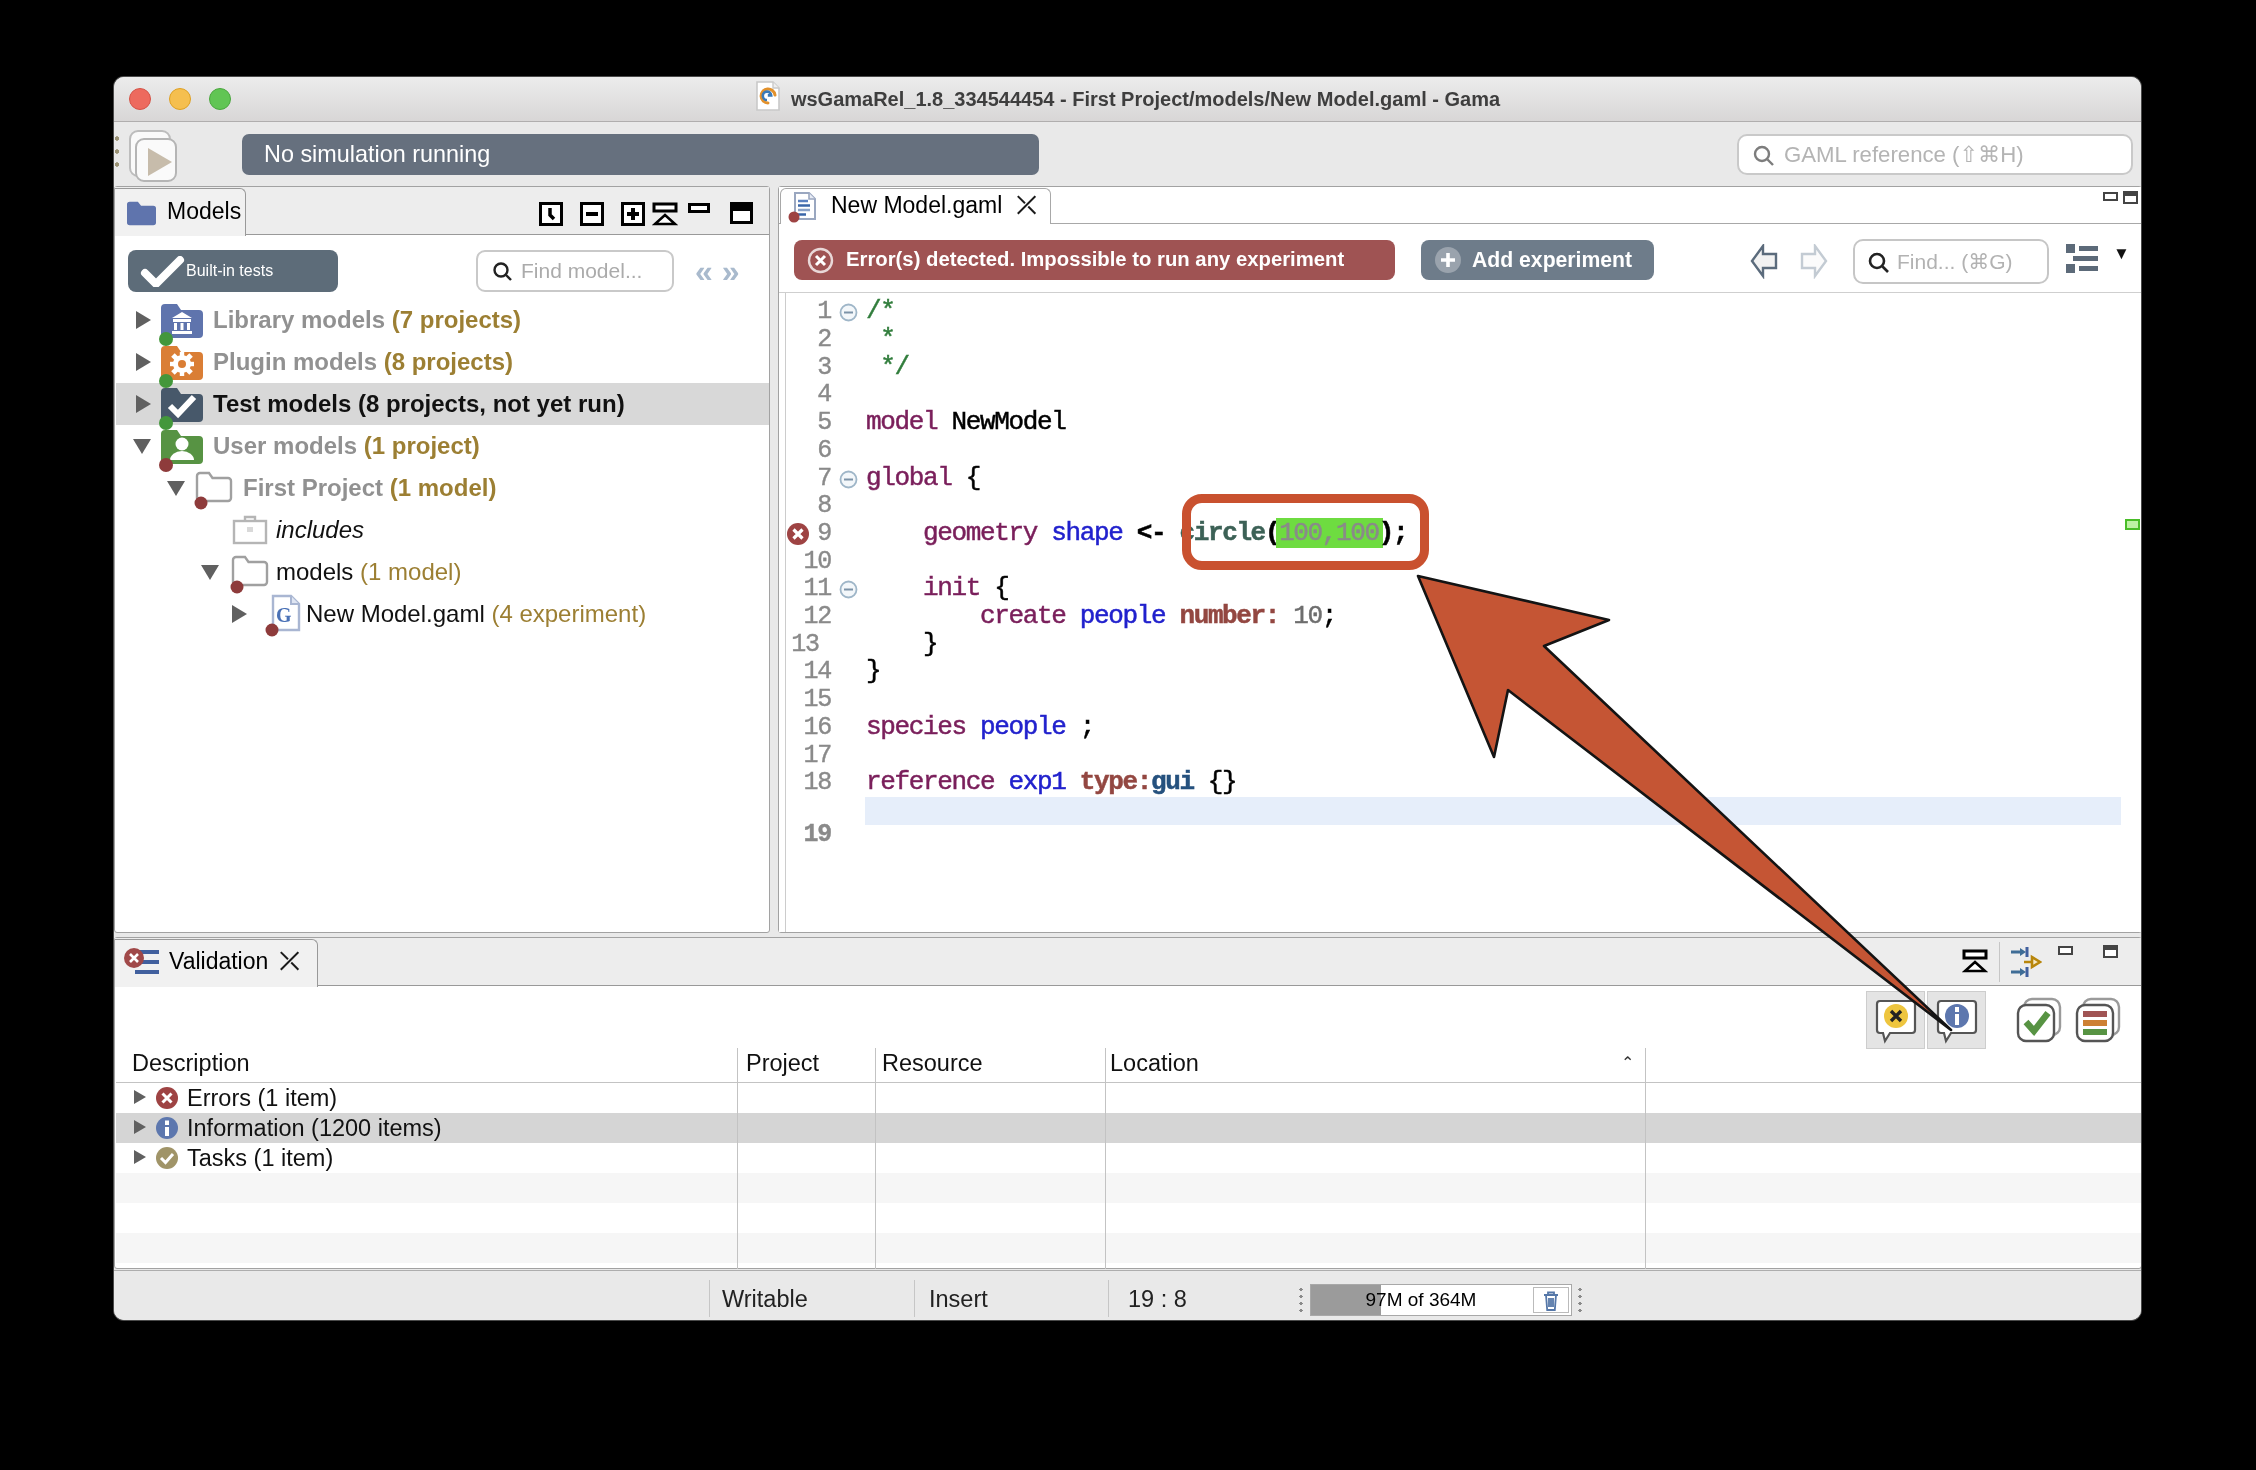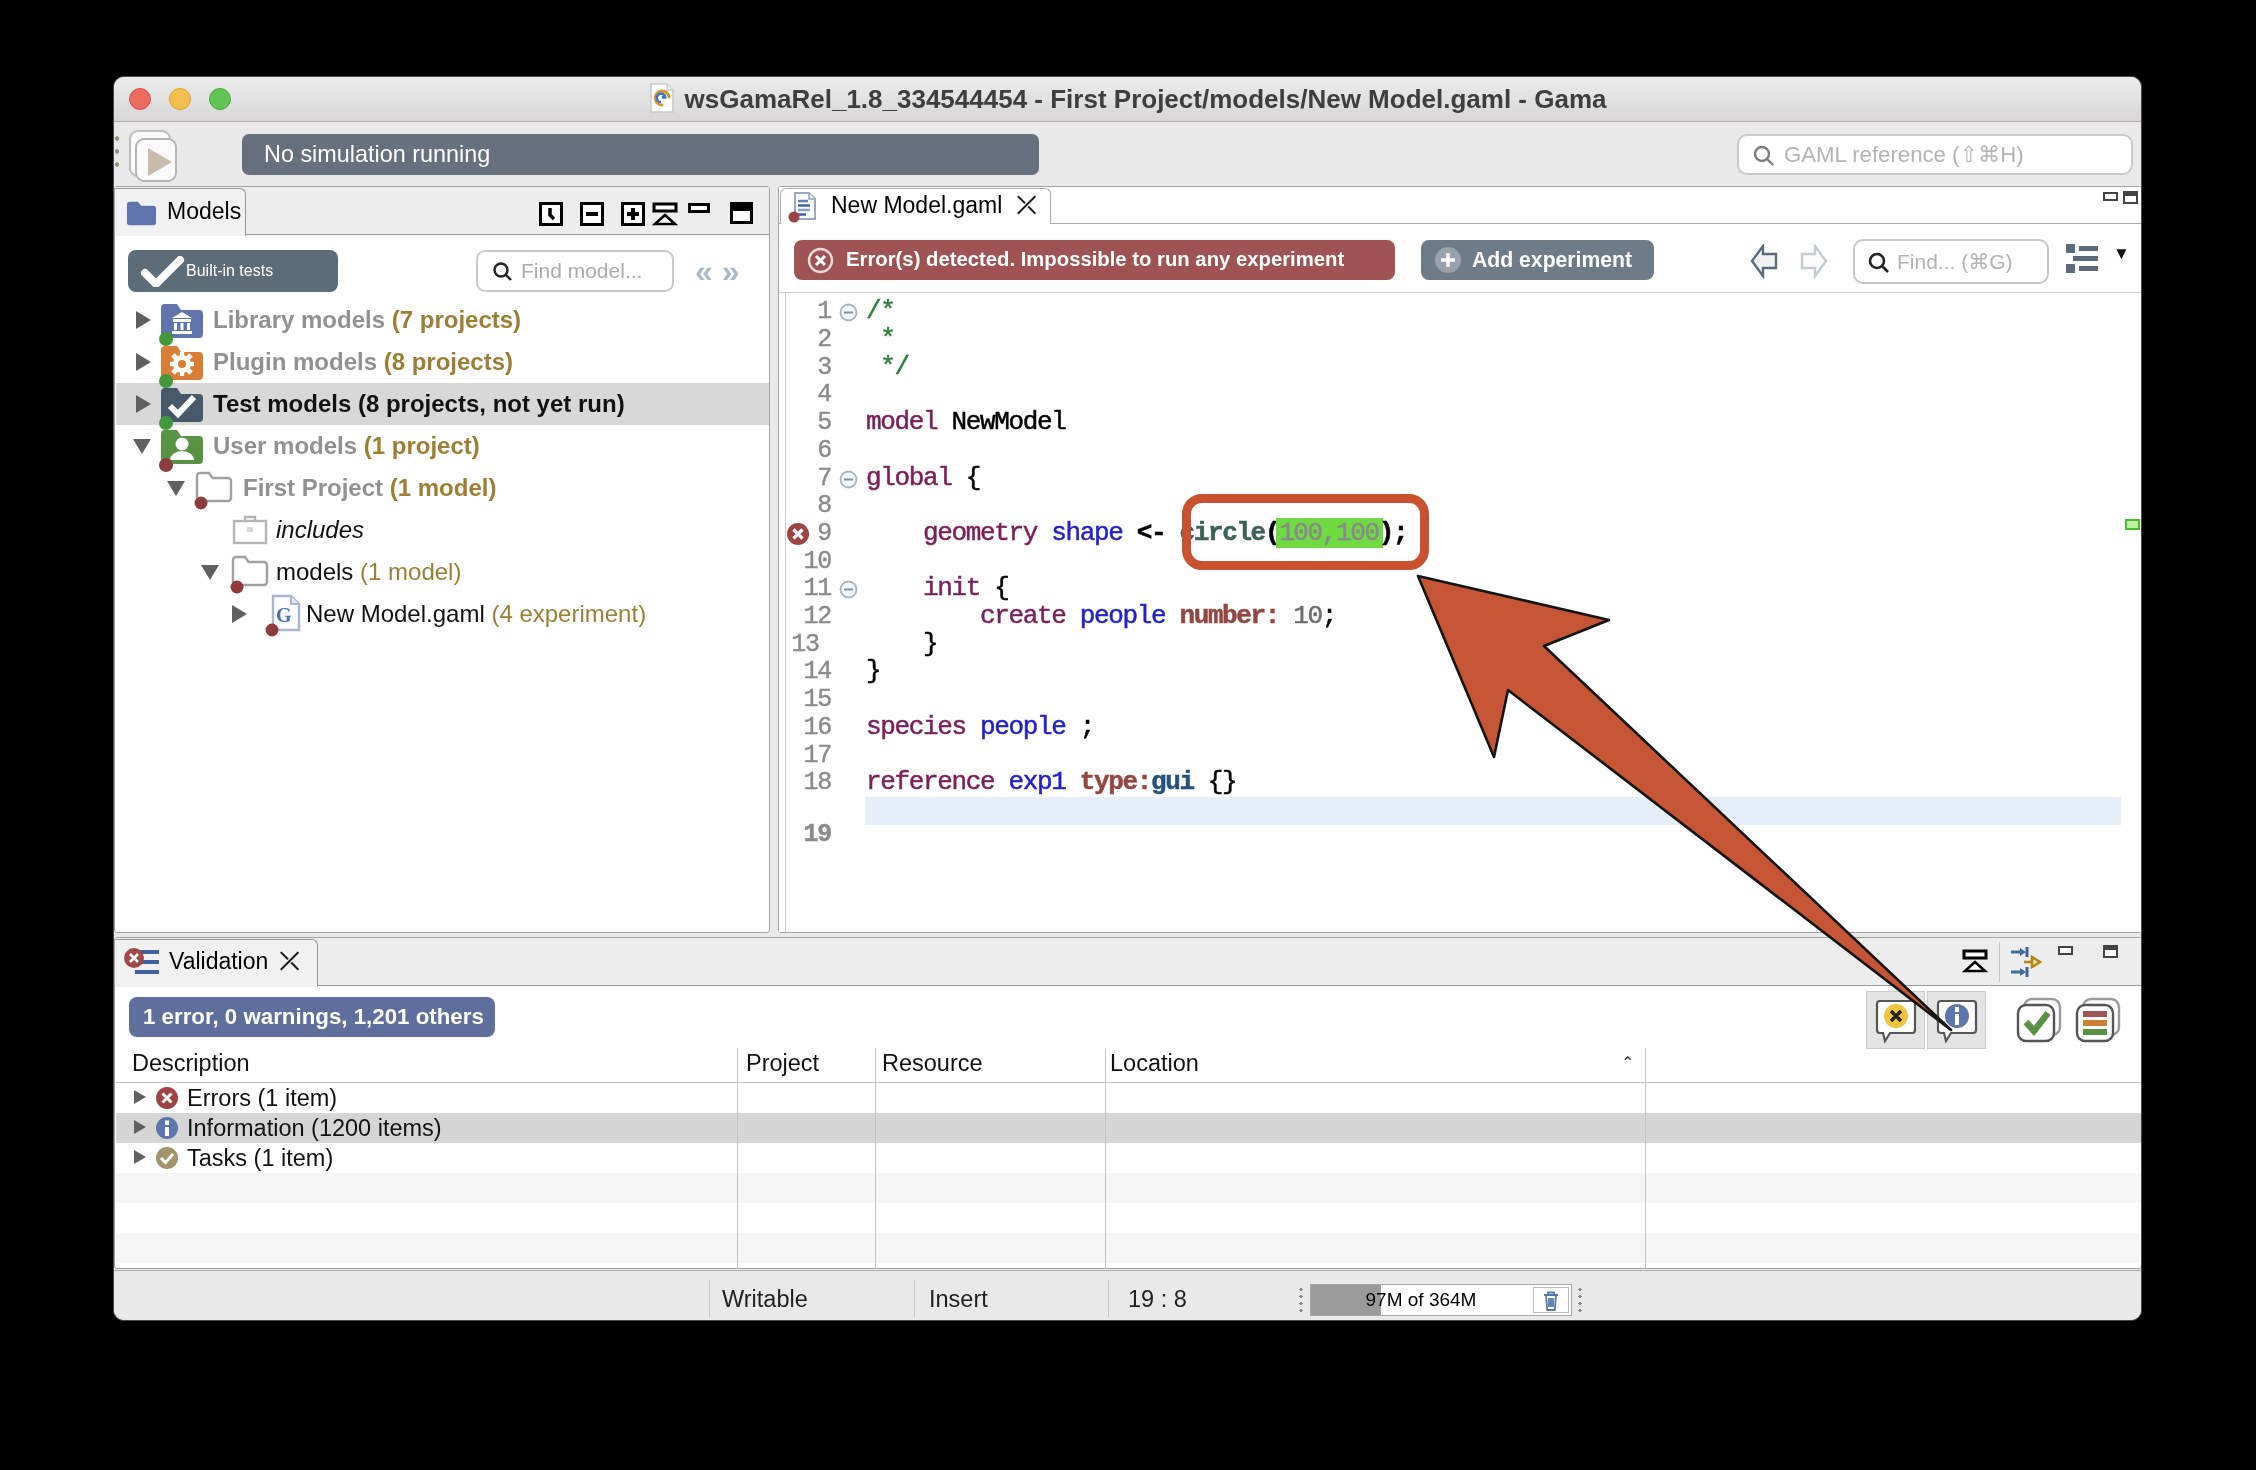--- a/index.html
+++ b/index.html
@@ -4,21 +4,21 @@
 <style>
 * { margin:0; padding:0; box-sizing:border-box; }
 html,body { width:2256px; height:1470px; background:#000; overflow:hidden; }
 body { font-family:"Liberation Sans", sans-serif; }
 #win { position:absolute; left:114px; top:77px; width:2027px; height:1243px; background:#e9e9e9; border-radius:10px; overflow:hidden; box-shadow:0 0 0 1px #4a4a4a; }
 .abs { position:absolute; }
 
 
 #titlebar { position:absolute; left:0; top:0; width:2027px; height:45px; background:linear-gradient(#ececec,#d8d6d6); border-bottom:1px solid #b0aeae; }
 .tl { position:absolute; top:11px; width:22px; height:22px; border-radius:50%; }
-#title { position:absolute; top:0; left:0; width:2027px; height:45px; text-align:center; font-size:26px; font-weight:700; color:#3e3e3e; line-height:44px; }
+#title { position:absolute; top:0; left:0; width:2027px; height:45px; text-align:center; font-size:20px; font-weight:700; color:#3e3e3e; line-height:44px; }
 
 
 #toolbar { position:absolute; left:0; top:45px; width:2027px; height:64px; background:#e9e9e9; }
 #nosim { position:absolute; left:128px; top:12px; width:797px; height:41px; background:#66707e; border-radius:7px; color:#fff; font-size:23.4px; line-height:41px; padding-left:22px; }
 #gamlref { position:absolute; left:1623px; top:12px; width:396px; height:41px; background:#fff; border:2px solid #c9c9c9; border-radius:10px; color:#b4b4b4; font-size:22.2px; line-height:38px; }
 
 
 .panel { position:absolute; background:#fff; border:1px solid #a2a2a2; border-radius:3px; }
 #leftpanel { left:0px; top:109px; width:656px; height:747px; }
 #editor { left:664px; top:109px; width:1364px; height:747px; }
@@ -357,21 +357,20 @@
       <path d="M14 16 h8 v-5 l8 5 l-8 5 v-5" fill="#f5e9c8" stroke="#b8860b" stroke-width="2.6"></path>
     </svg>
     <svg class="abs" style="left:1943px; top:8px;" width="15" height="9" viewBox="0 0 15 9">
         <rect x="1" y="1" width="13" height="7" fill="#fff" stroke="#444" stroke-width="2"></rect>
       </svg>
     <svg class="abs" style="left:1988px; top:7px;" width="15" height="13" viewBox="0 0 15 13">
         <rect x="1" y="1" width="13" height="11" fill="#fff" stroke="#444" stroke-width="2"></rect>
         <rect x="1" y="1" width="13" height="4" fill="#444"></rect>
       </svg>
 
-    <div class="abs" style="left:14px; top:59px; width:366px; height:40px; background:#5e6f9d; border-radius:8px; color:#fff; font-size:22.3px; font-weight:700; line-height:39px; padding-left:14px;">1 error, 0 warnings, 1,201 others</div>
 
     <div class="abs" style="left:1751px; top:53px; width:59px; height:58px; background:#e4e4e4; border:1px solid #cdcdcd;"></div>
     <div class="abs" style="left:1812px; top:53px; width:59px; height:58px; background:#e4e4e4; border:1px solid #cdcdcd;"></div>
     <svg class="abs" style="left:1759px; top:60px;" width="44" height="46" viewBox="0 0 44 46">
       <path d="M6 3 h32 a3 3 0 0 1 3 3 v26 a3 3 0 0 1 -3 3 h-22 l-5 8 l-2-8 h-3 a3 3 0 0 1 -3 -3 V6 a3 3 0 0 1 3 -3 z" fill="#fff" stroke="#555" stroke-width="2.2"></path>
       <circle cx="22" cy="18" r="12" fill="#eec53e"></circle>
         <path d="M17 13 L27 23 M27 13 L17 23" stroke="#222" stroke-width="3.4"></path>
     </svg>
     <svg class="abs" style="left:1820px; top:60px;" width="44" height="46" viewBox="0 0 44 46">
       <path d="M6 3 h32 a3 3 0 0 1 3 3 v26 a3 3 0 0 1 -3 3 h-22 l-5 8 l-2-8 h-3 a3 3 0 0 1 -3 -3 V6 a3 3 0 0 1 3 -3 z" fill="#fff" stroke="#555" stroke-width="2.2"></path>

